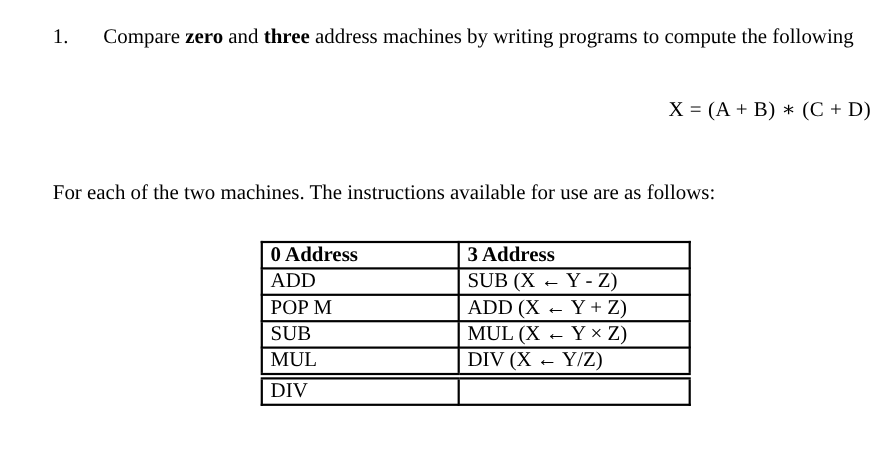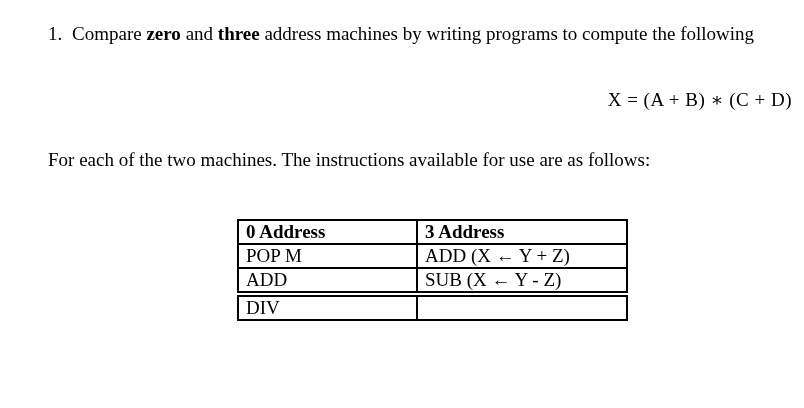--- a/index.html
+++ b/index.html
@@ -23,33 +23,34 @@
     right: 6px;
     display: flex;
     line-height: 39px;
   }
   .qnum {
     flex: none;
     width: 24px;
   }
   .qtext {
     flex: 1;
+    text-align: center;
   }
   .formula {
     position: absolute;
     top: 88px;
     left: 48px;
     width: 744px;
     text-align: right;
     line-height: 24px;
     letter-spacing: 0.5px;
   }
   .intro {
     position: absolute;
-    top: 148px;
+    top: 164px;
     left: 48px;
     line-height: 24px;
     white-space: nowrap;
     text-align: right;
   }
   table.instr {
     position: absolute;
     top: 219px;
     left: 237px;
     border-collapse: collapse;
@@ -90,25 +91,33 @@
 
 <div class="intro">For each of the two machines. The instructions available for use are as follows:</div>
 
 <table class="instr">
   <tbody>
     <tr>
       <th class="col-0addr">0 Address</th>
       <th class="col-3addr">3 Address</th>
     </tr>
     <tr>
+      <td>ADD</td>
+      <td>SUB (X ←  Y - Z)</td>
+    </tr>
+    <tr>
       <td>POP M</td>
       <td>ADD (X ←  Y + Z)</td>
     </tr>
     <tr>
-      <td>ADD</td>
-      <td>SUB (X ←  Y - Z)</td>
+      <td>SUB</td>
+      <td>MUL (X ←  Y × Z)</td>
+    </tr>
+    <tr>
+      <td>MUL</td>
+      <td>DIV (X ←  Y/Z)</td>
     </tr>
     <tr class="last-row">
       <td>DIV</td>
       <td></td>
     </tr>
   </tbody>
 </table>
 
 </body></html>

